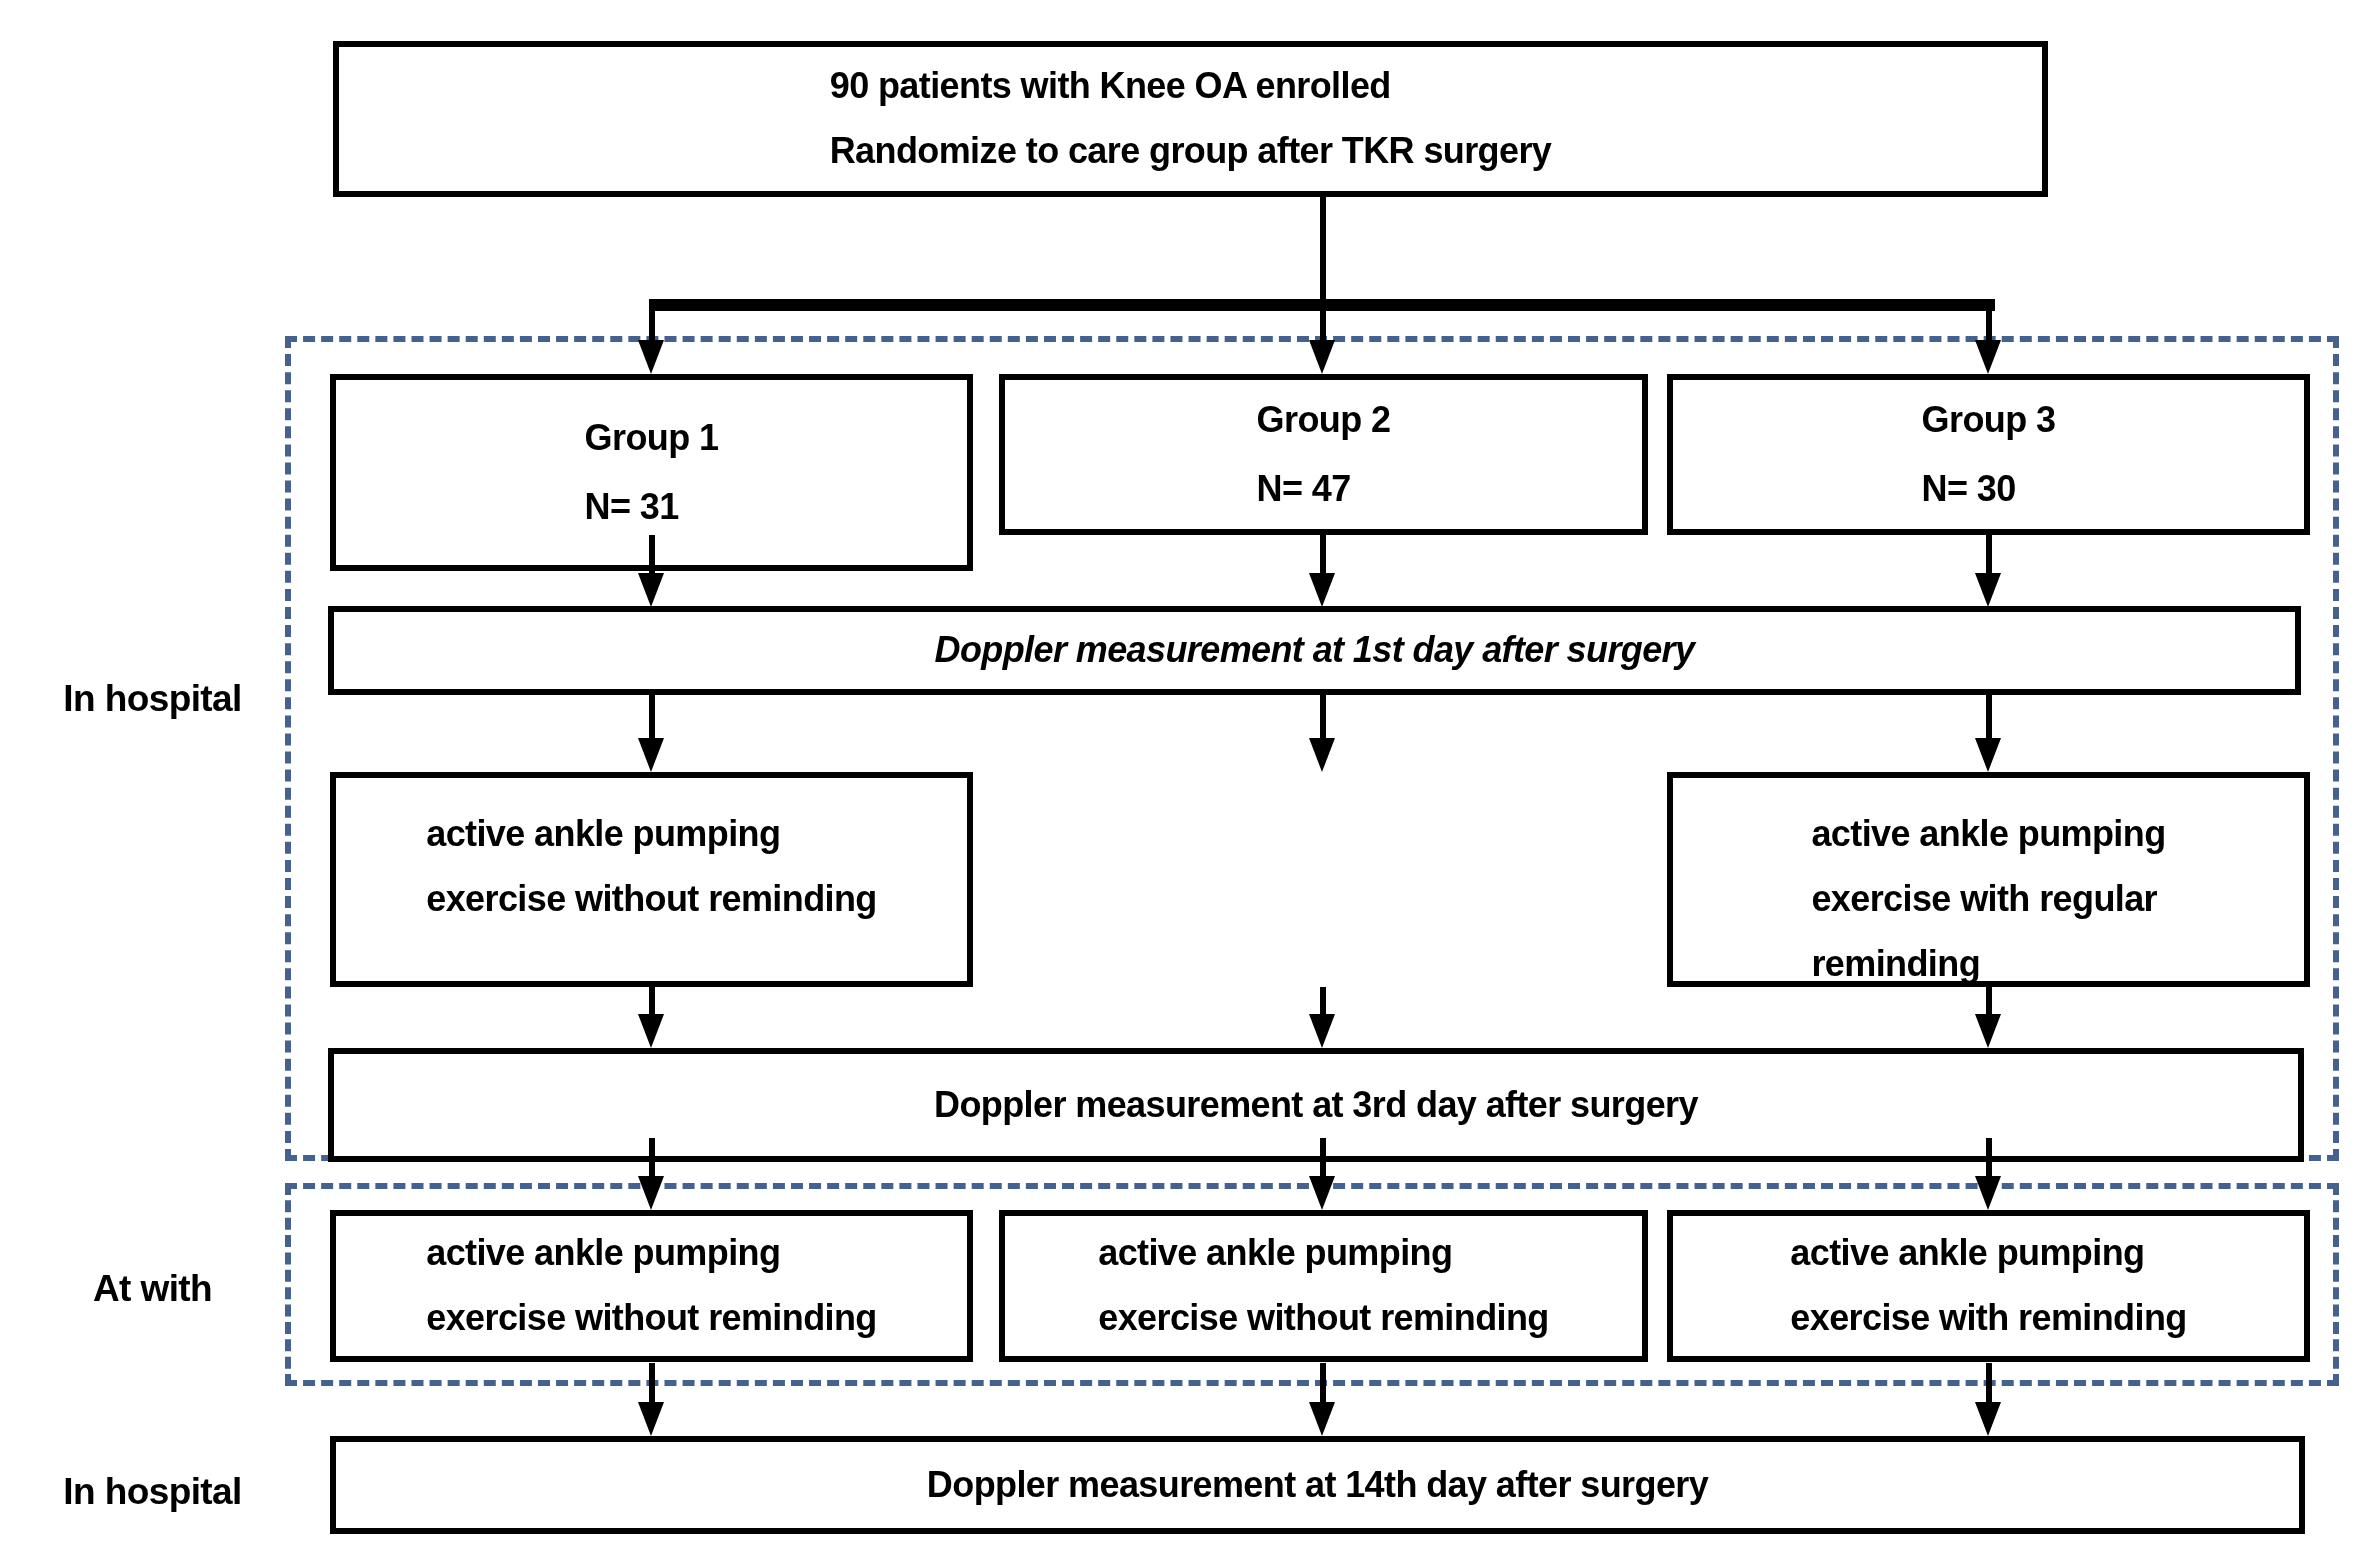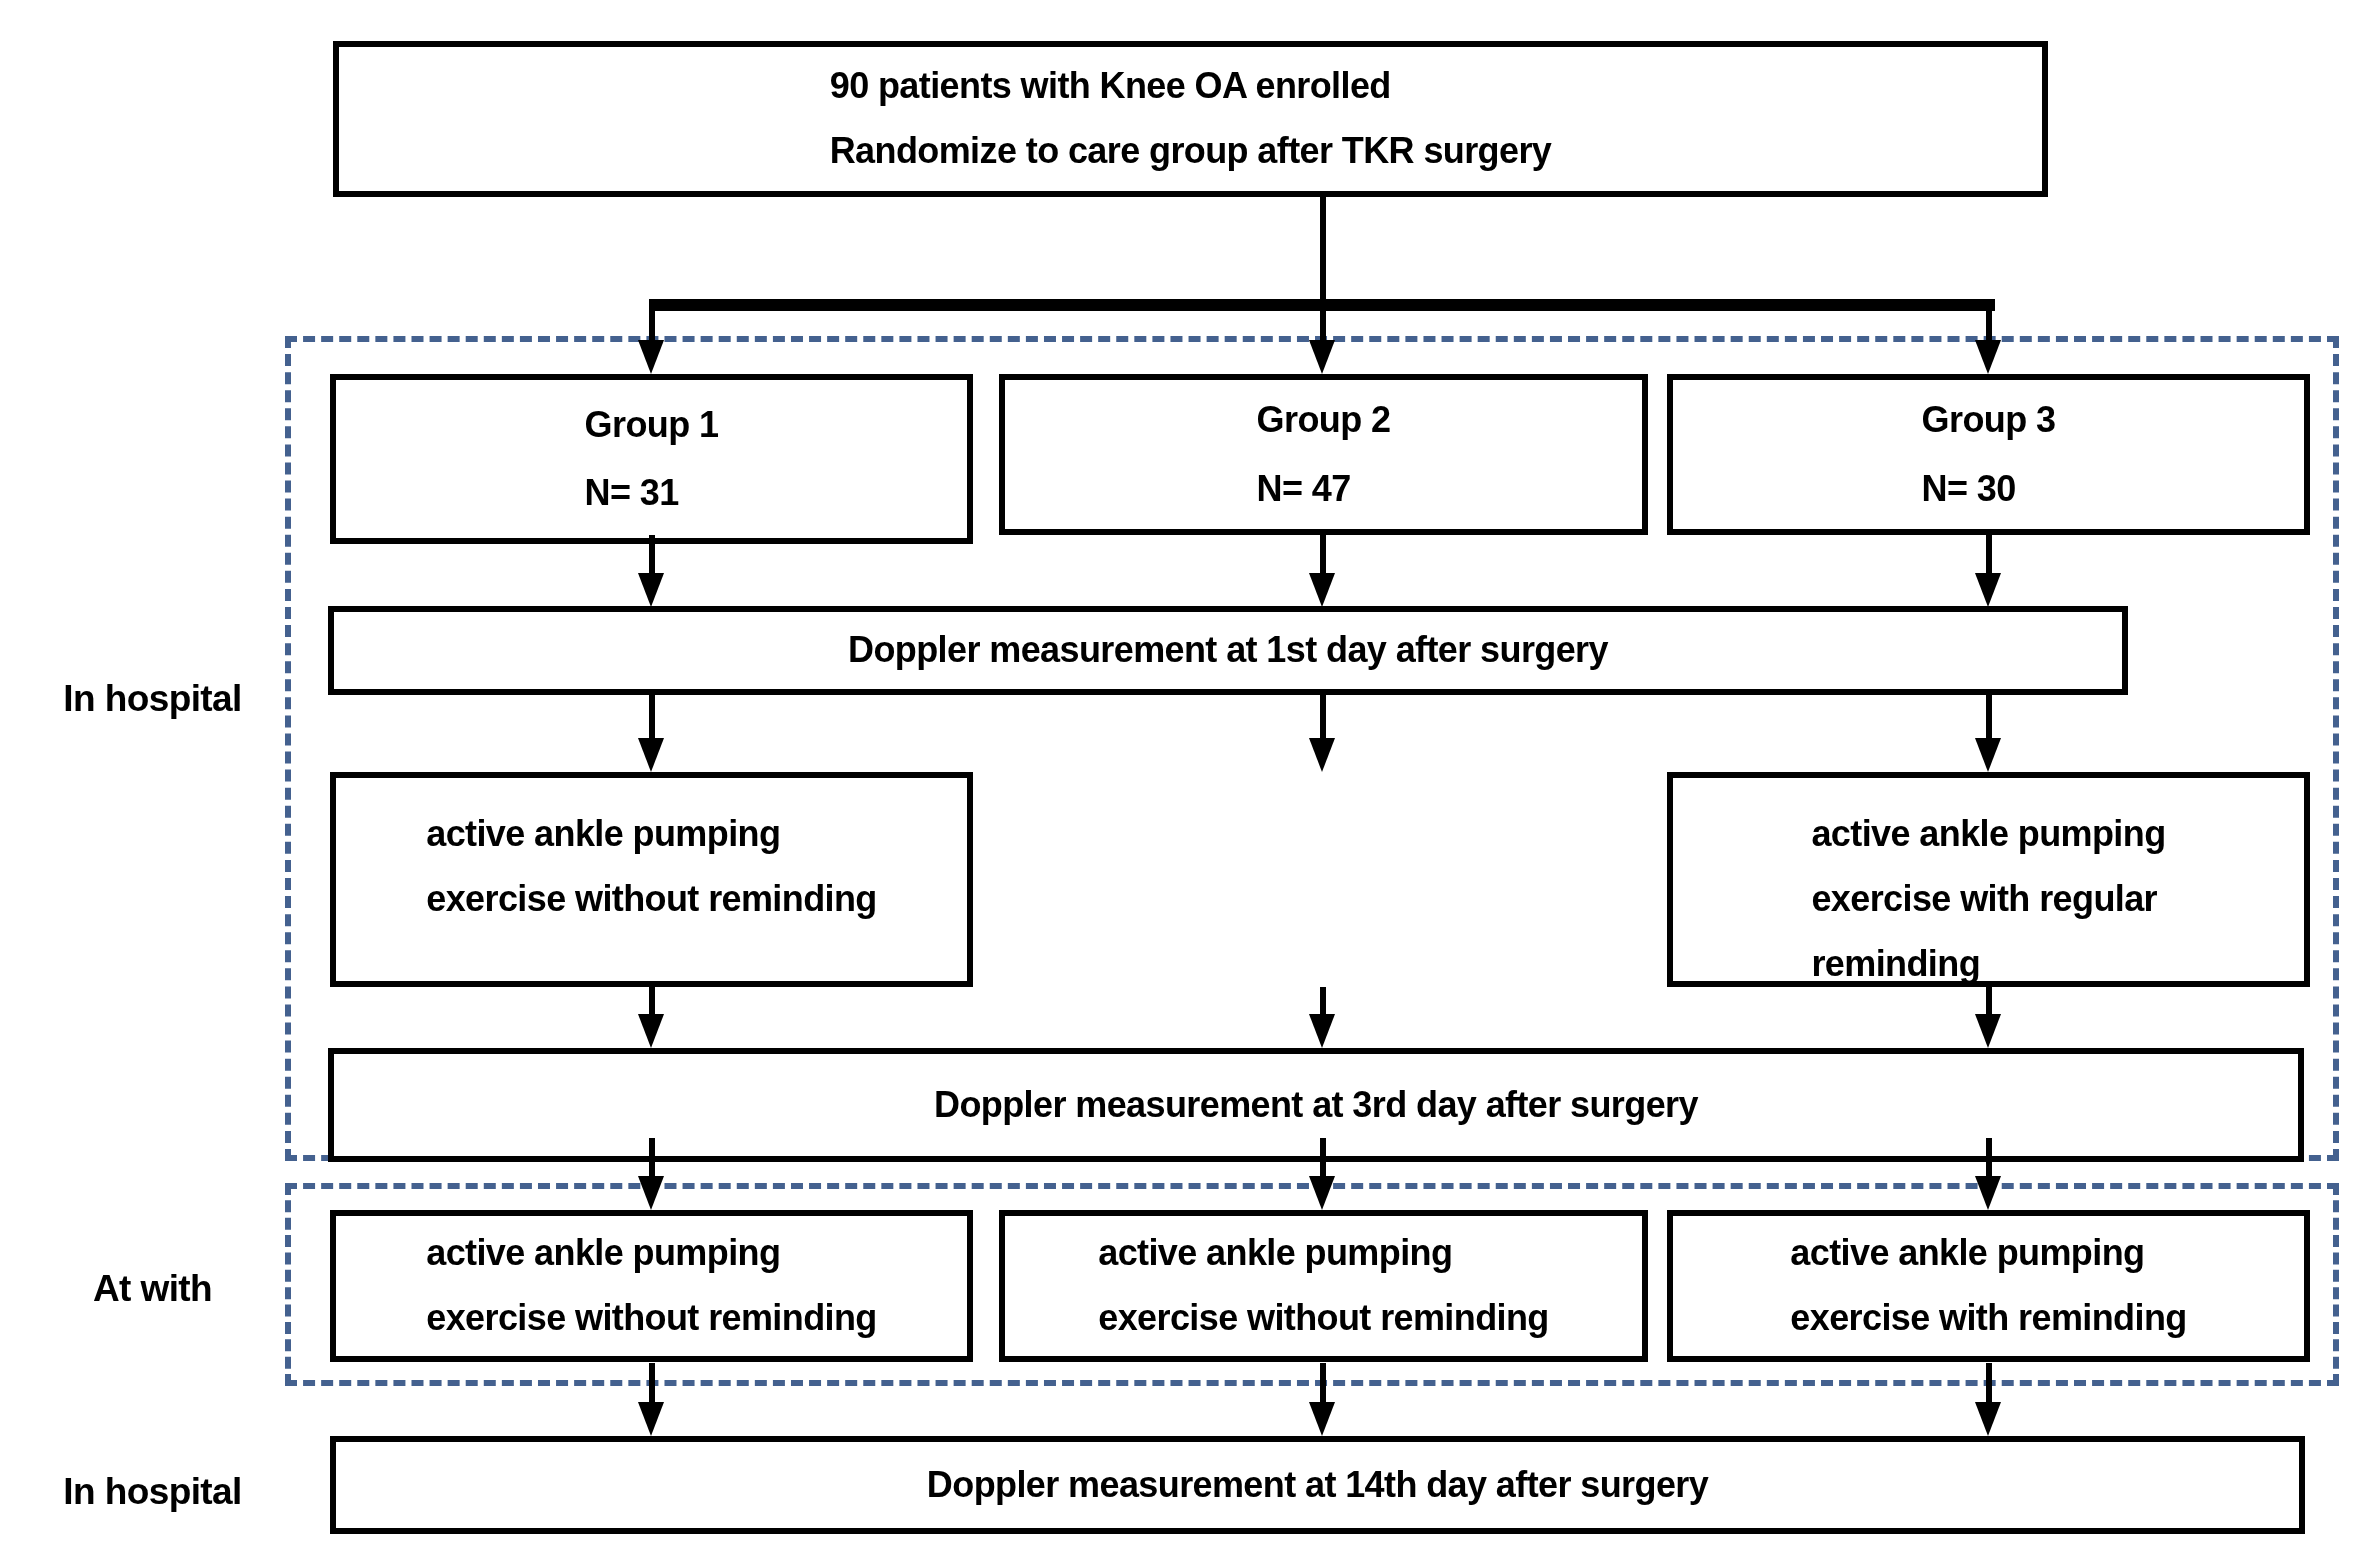--- a/index.html
+++ b/index.html
@@ -87,35 +87,35 @@
 Randomize to care group after TKR surgery</div>
 
   <div class="vline" style="left:1320px;top:196px;height:144px;"></div>
   <div class="hbar" style="left:649px;top:299px;width:1346px;"></div>
   <div class="vline" style="left:649px;top:305px;height:36px;"></div>
   <div class="vline" style="left:1986px;top:305px;height:36px;"></div>
   <div class="arrowhead" style="left:638px;top:340px;"></div>
   <div class="arrowhead" style="left:1309px;top:340px;"></div>
   <div class="arrowhead" style="left:1975px;top:340px;"></div>
 
-  <div class="box group" style="left:330px;top:374px;width:643px;height:170px;">Group 1
+  <div class="box group" style="left:330px;top:374px;width:643px;height:197px;">Group 1
 N= 31</div>
   <div class="box group" style="left:999px;top:374px;width:649px;height:161px;">Group 2
 N= 47</div>
   <div class="box group" style="left:1667px;top:374px;width:643px;height:161px;">Group 3
 N= 30</div>
 
   <div class="vline" style="left:649px;top:535px;height:38px;"></div>
   <div class="vline" style="left:1320px;top:535px;height:38px;"></div>
   <div class="vline" style="left:1986px;top:535px;height:38px;"></div>
   <div class="arrowhead" style="left:638px;top:573px;"></div>
   <div class="arrowhead" style="left:1309px;top:573px;"></div>
   <div class="arrowhead" style="left:1975px;top:573px;"></div>
 
-  <div class="box" style="left:328px;top:606px;width:1800px;height:89px;">Doppler measurement at 1st day after surgery</div>
+  <div class="box" style="left:328px;top:606px;width:1973px;height:89px;font-style:italic;">Doppler measurement at 1st day after surgery</div>
 
   <div class="vline" style="left:649px;top:695px;height:43px;"></div>
   <div class="vline" style="left:1320px;top:695px;height:43px;"></div>
   <div class="vline" style="left:1986px;top:695px;height:43px;"></div>
   <div class="arrowhead" style="left:638px;top:738px;"></div>
   <div class="arrowhead" style="left:1309px;top:738px;"></div>
   <div class="arrowhead" style="left:1975px;top:738px;"></div>
 
   <div class="box top-align" style="left:330px;top:772px;width:643px;height:215px;">active ankle pumping
 exercise without reminding</div>

